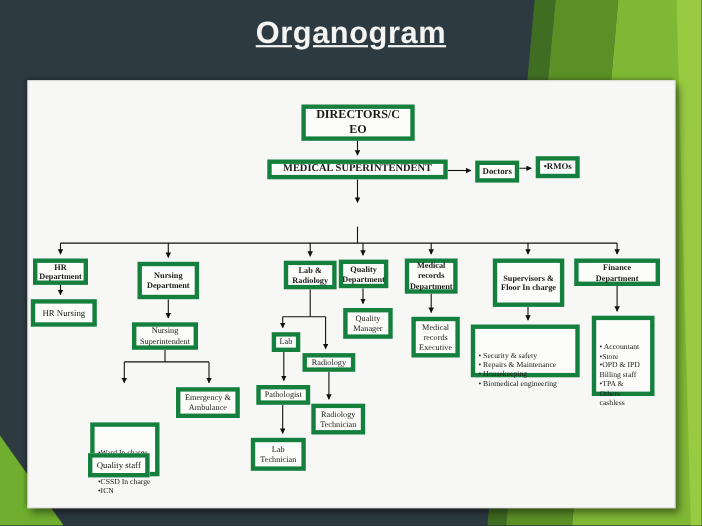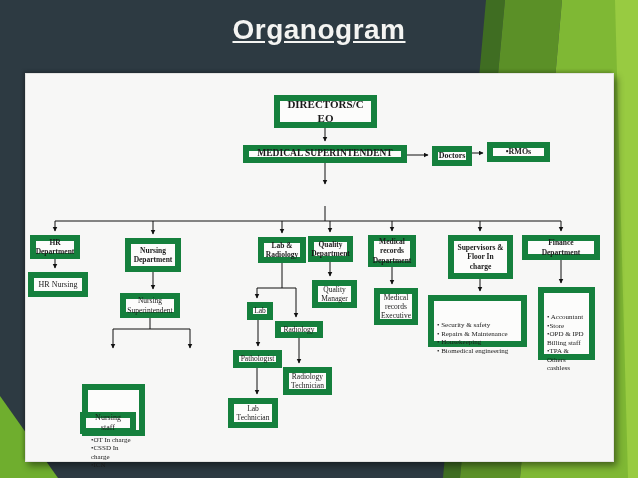--- a/index.html
+++ b/index.html
@@ -20,21 +20,21 @@
     color:#f4f4f2;letter-spacing:.5px;text-decoration:underline;
   }
   .panel{
     position:absolute;left:25px;top:73px;width:587px;height:387px;
     background:#f7f7f6;border:1px solid #e3e3e1;
     box-shadow:3px 4px 7px rgba(0,0,0,.45), -2px -2px 3px rgba(0,0,0,.18);
   }
   .connectors{position:absolute;left:0;top:0;width:638px;height:478px;pointer-events:none;}
   .node{
     position:absolute;box-sizing:border-box;
-    background:#fcfcfb;border:6px solid #15803d;color:#1a1a1a;
+    background:#fcfcfb;border:4px solid #15803d;color:#1a1a1a;
     display:flex;align-items:center;justify-content:center;text-align:center;
     font-size:7.5px;line-height:1.22;white-space:pre-line;padding:1px 2px;
   }
   .node.bold{font-weight:bold;}
   .node.list{align-items:flex-start;justify-content:flex-start;text-align:left;font-size:7px;padding:20px 3px;}
 </style>
 </head>
 <body>
 
 <div class="slide">
@@ -87,21 +87,21 @@
       <line x1="392" y1="267" x2="392" y2="284" marker-end="url(#ah)"></line>
       <line x1="480" y1="263" x2="480" y2="291" marker-end="url(#ah)"></line>
       <line x1="561" y1="260" x2="561" y2="283" marker-end="url(#ah)"></line>
     </g>
   </svg>
 
   <div class="node bold" style="left:274px;top:95px;width:103px;height:33px;font-size:11px;">DIRECTORS/C
 EO</div>
   <div class="node bold" style="left:243px;top:145px;width:164px;height:18px;font-size:9.5px;">MEDICAL SUPERINTENDENT</div>
   <div class="node bold" style="left:432px;top:146px;width:40px;height:20px;font-size:8px;">Doctors</div>
-  <div class="node bold" style="left:487px;top:142px;width:63px;height:20px;font-size:8px;text-align:center;">•RMOs</div>
+  <div class="node bold" style="left:487px;top:142px;width:40px;height:20px;font-size:8px;text-align:center;">•RMOs</div>
 
   <div class="node bold" style="left:30px;top:235px;width:50px;height:24px;">HR
 Department</div>
   <div class="node bold" style="left:125px;top:238px;width:56px;height:34px;">Nursing
 Department</div>
   <div class="node bold" style="left:258px;top:237px;width:48px;height:26px;">Lab &amp;
 Radiology</div>
   <div class="node bold" style="left:308px;top:236px;width:45px;height:26px;">Quality
 Department</div>
   <div class="node bold" style="left:368px;top:235px;width:48px;height:32px;">Medical
@@ -112,21 +112,23 @@
   <div class="node bold" style="left:522px;top:235px;width:78px;height:25px;">Finance Department</div>
 
   <div class="node" style="left:28px;top:272px;width:60px;height:25px;font-size:8px;">HR Nursing</div>
   <div class="node" style="left:120px;top:293px;width:60px;height:25px;">Nursing
 Superintendent</div>
   <div class="node list" style="left:82px;top:352px;width:63px;height:49px;margin-top:32px;">•Ward In charge
 •ICU In charge
 •OT In charge
 •CSSD In charge
 •ICN</div>
-  <div class="node" style="left:80px;top:412px;width:56px;height:22px;font-size:8px;">Nursing staff</div>
+  <div class="node" style="left:160px;top:352px;width:58px;height:28px;">Emergency &amp;
+Ambulance</div>
+  <div class="node" style="left:80px;top:412px;width:56px;height:22px;font-size:8px;">Quality staff</div>
 
   <div class="node" style="left:247px;top:302px;width:26px;height:18px;">Lab</div>
   <div class="node" style="left:275px;top:321px;width:48px;height:17px;">Radiology</div>
   <div class="node" style="left:233px;top:350px;width:49px;height:18px;">Pathologist</div>
   <div class="node" style="left:228px;top:398px;width:50px;height:30px;">Lab
 Technician</div>
   <div class="node" style="left:283px;top:367px;width:49px;height:28px;">Radiology
 Technician</div>
 
   <div class="node" style="left:312px;top:280px;width:45px;height:28px;">Quality

